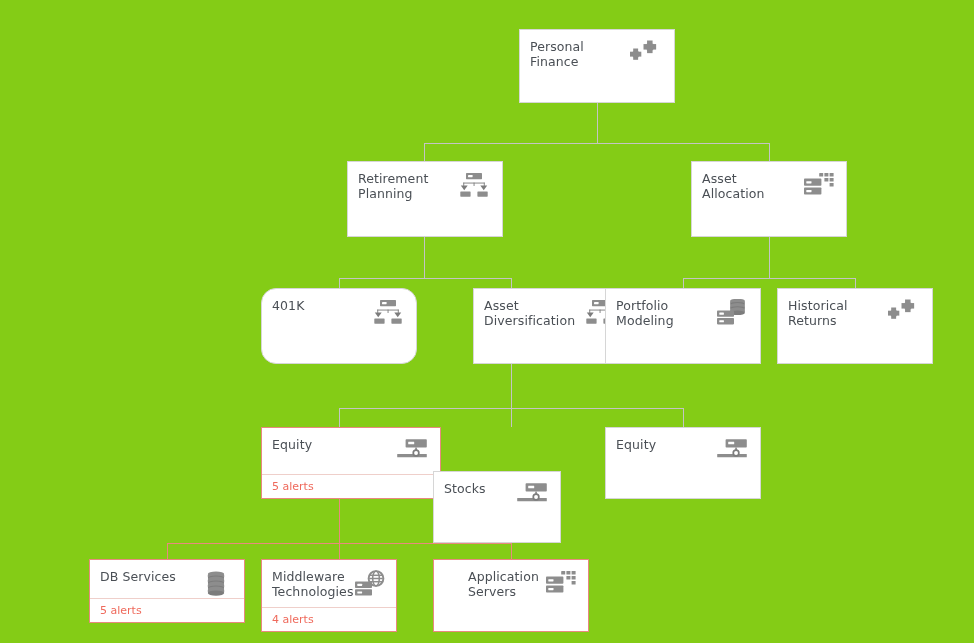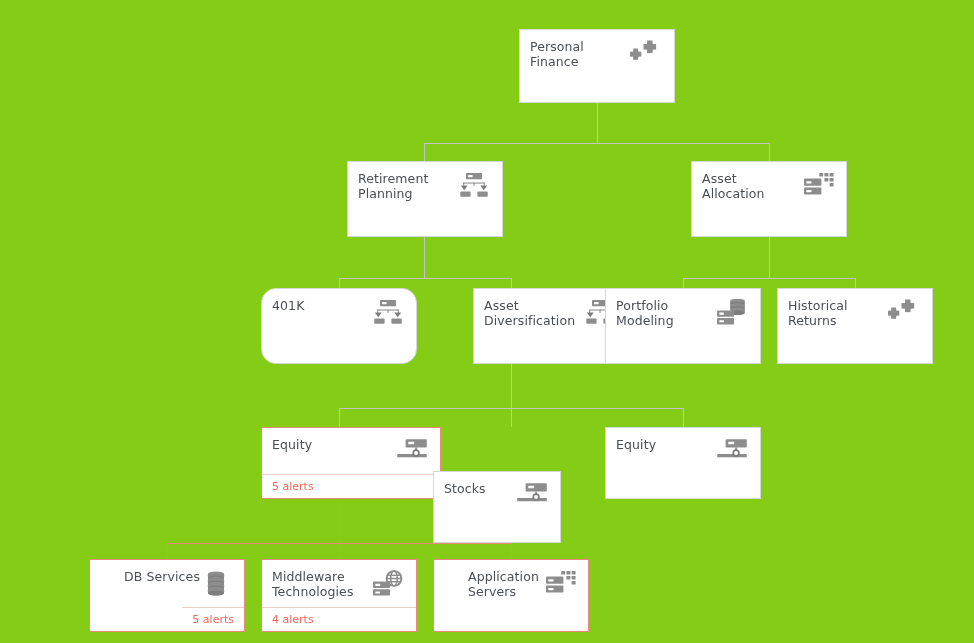--- a/index.html
+++ b/index.html
@@ -266,41 +266,41 @@
         <div class="node-title">Equity</div>
         <svg viewBox="0 0 32 26" class="node-icon">
           <rect x="9.6" y="1.2" width="21.2" height="8.4" rx="0.8" fill="#8d8d8d"></rect>
           <rect x="12.2" y="3.7" width="6" height="2.6" rx="0.4" fill="#ffffff"></rect>
           <rect x="19.3" y="9.6" width="1.5" height="3.9" fill="#7c7c7c"></rect>
           <rect x="1.2" y="16" width="29.6" height="3.3" rx="0.5" fill="#8d8d8d"></rect>
           <circle cx="20.05" cy="15" r="2.8" fill="#ffffff" stroke="#7c7c7c" stroke-width="1.7"></circle>
         </svg>
       </div>
     </div>
-    <div class="node alerted" style="left: 89px; top: 559px; width: 156px; height: 73px; align-items: flex-end;">
+    <div class="node alerted" style="left: 89px; top: 559px; width: 156px; height: 64px;">
       <div class="node-top">
         <div class="node-title">DB Services</div>
         <svg viewBox="0 0 32 26" class="node-icon">
           <rect x="7.800000000000001" y="4.2" width="16.4" height="3.9" rx="1.4" fill="#8d8d8d"></rect>
           <ellipse cx="16" cy="4.2" rx="8.2" ry="2.6" fill="#8d8d8d"></ellipse>
           <ellipse cx="16" cy="8.1" rx="8.2" ry="2.6" fill="#7c7c7c"></ellipse>
           <rect x="7.800000000000001" y="9.2" width="16.4" height="3.9" rx="1.4" fill="#8d8d8d"></rect>
           <ellipse cx="16" cy="9.2" rx="8.2" ry="2.6" fill="#8d8d8d"></ellipse>
           <ellipse cx="16" cy="13.1" rx="8.2" ry="2.6" fill="#7c7c7c"></ellipse>
           <rect x="7.800000000000001" y="14.2" width="16.4" height="3.9" rx="1.4" fill="#8d8d8d"></rect>
           <ellipse cx="16" cy="14.2" rx="8.2" ry="2.6" fill="#8d8d8d"></ellipse>
           <ellipse cx="16" cy="18.099999999999998" rx="8.2" ry="2.6" fill="#7c7c7c"></ellipse>
           <rect x="7.800000000000001" y="19.2" width="16.4" height="3.9" rx="1.4" fill="#8d8d8d"></rect>
           <ellipse cx="16" cy="19.2" rx="8.2" ry="2.6" fill="#8d8d8d"></ellipse>
           <ellipse cx="16" cy="23.099999999999998" rx="8.2" ry="2.6" fill="#7c7c7c"></ellipse>
         </svg>
       </div>
       <div class="node-footer">5 alerts</div>
     </div>
-    <div class="node alerted" style="left: 261px; top: 559px; width: 156px; height: 73px;">
+    <div class="node alerted" style="left: 261px; top: 559px; width: 136px; height: 73px;">
       <div class="node-top">
         <div class="node-title">Middleware
 Technologies</div>
         <svg viewBox="0 0 32 26" class="node-icon">
           <circle cx="22" cy="8.5" r="7.4" fill="none" stroke="#8d8d8d" stroke-width="1.9"></circle>
           <ellipse cx="22" cy="8.5" rx="3.3" ry="7.4" fill="none" stroke="#8d8d8d" stroke-width="1.5"></ellipse>
           <line x1="15.2" x2="28.799999999999997" y1="5.3" y2="5.3" stroke="#8d8d8d" stroke-width="1.5"></line>
           <line x1="15.2" x2="28.799999999999997" y1="8.5" y2="8.5" stroke="#8d8d8d" stroke-width="1.5"></line>
           <line x1="15.2" x2="28.799999999999997" y1="11.7" y2="11.7" stroke="#8d8d8d" stroke-width="1.5"></line>
           <rect x="1" y="11.6" width="17" height="6.4" rx="0.8" fill="#8d8d8d"></rect>

